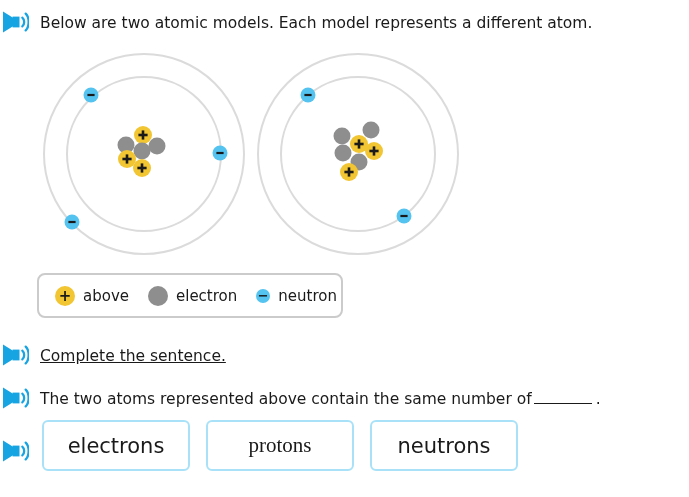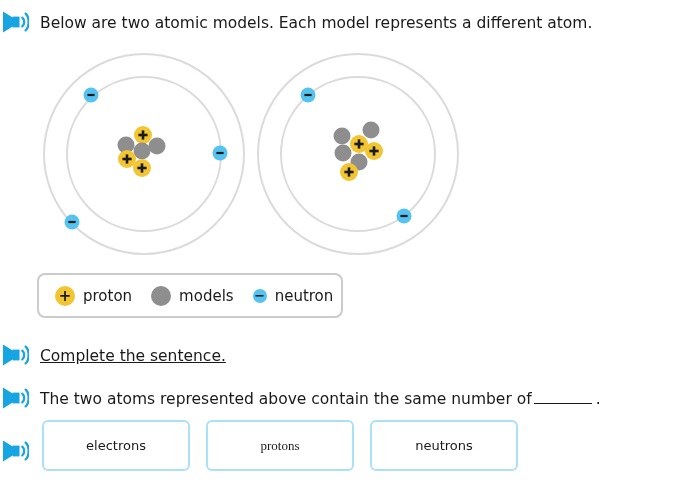--- a/index.html
+++ b/index.html
@@ -23,21 +23,21 @@
   .dot.neutron{width:20px;height:20px;background:var(--neutron,#8e8e8e);}
   .dot.electron{width:14px;height:14px;background:var(--electron,#55c3f0);font-size:13px;line-height:1;}
 
   .blank{display:inline-block;width:58px;height:14px;border-bottom:1.6px solid #1a1a1a;
          vertical-align:baseline;margin-left:2px;}
   .suffix{margin-left:4px;}
 
   .answer-btn{position:absolute;top:420px;width:148px;height:51px;box-sizing:border-box;
               background:#fff;border:2px solid var(--btn-border,#a9e2f8);border-radius:6px;
               display:flex;align-items:center;justify-content:center;
-              font-size:13px;color:#1a1a1a;cursor:pointer;
+              font-size:21px;color:#1a1a1a;cursor:pointer;
               font-family:"DejaVu Sans","Liberation Sans",sans-serif;}
 </style>
 </head>
 <body>
 
 <div class="page">
 
   <button class="speaker" style="left:3px;top:11px;">
     <svg viewBox="0 0 26 22">
       <polygon class="spk-fill" points="0,0.5 10,6.8 10,15.2 0,21.5" fill="#17A4E3"></polygon>
@@ -88,25 +88,25 @@
       <line x1="97" y1="119.4" x2="97" y2="128.6" stroke="#1a1a1a" stroke-width="2.6"></line>
       <circle cx="56" cy="47" r="7.5" fill="#55C3F0"></circle>
       <line x1="52.4" y1="47" x2="59.6" y2="47" stroke="#1a1a1a" stroke-width="2.2"></line>
       <circle cx="152" cy="168" r="7.5" fill="#55C3F0"></circle>
       <line x1="148.4" y1="168" x2="155.6" y2="168" stroke="#1a1a1a" stroke-width="2.2"></line>
     </svg>
 
   <div class="legend">
     <div class="legend-item">
       <span class="dot proton">+</span>
-      <span>proton</span>
+      <span>above</span>
     </div>
     <div class="legend-item">
       <span class="dot neutron"></span>
-      <span>models</span>
+      <span>electron</span>
     </div>
     <div class="legend-item">
       <span class="dot electron">−</span>
       <span>neutron</span>
     </div>
   </div>
 
   <button class="speaker" style="left:3px;top:344px;">
     <svg viewBox="0 0 26 22">
       <polygon class="spk-fill" points="0,0.5 10,6.8 10,15.2 0,21.5" fill="#17A4E3"></polygon>

